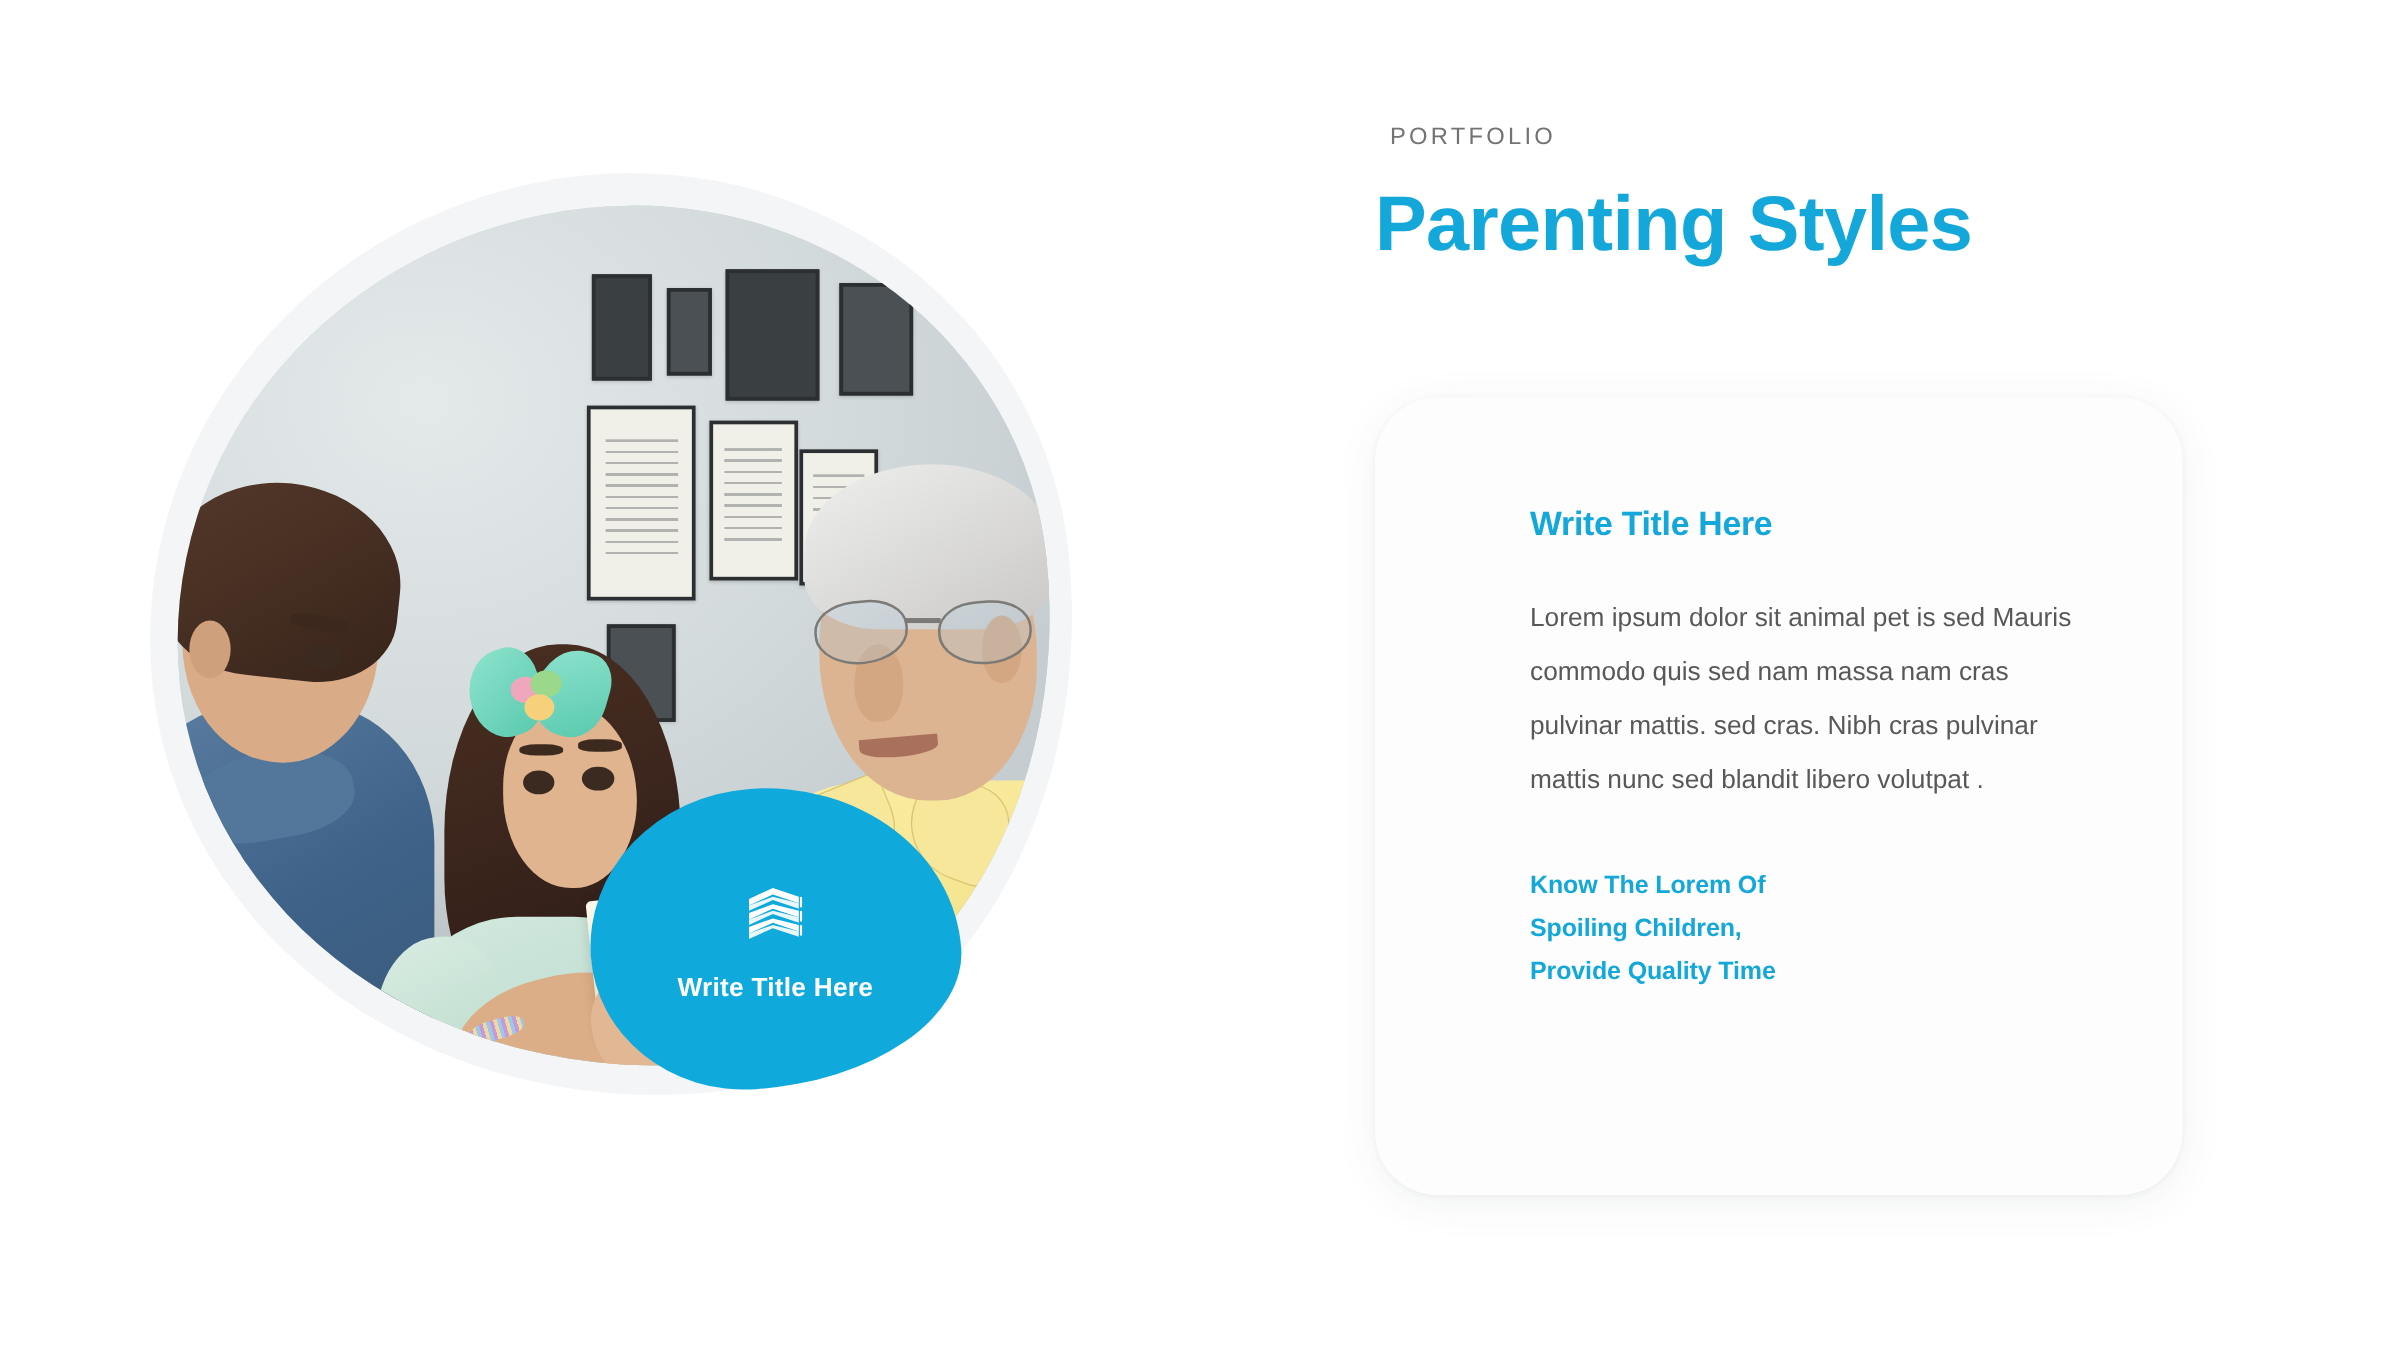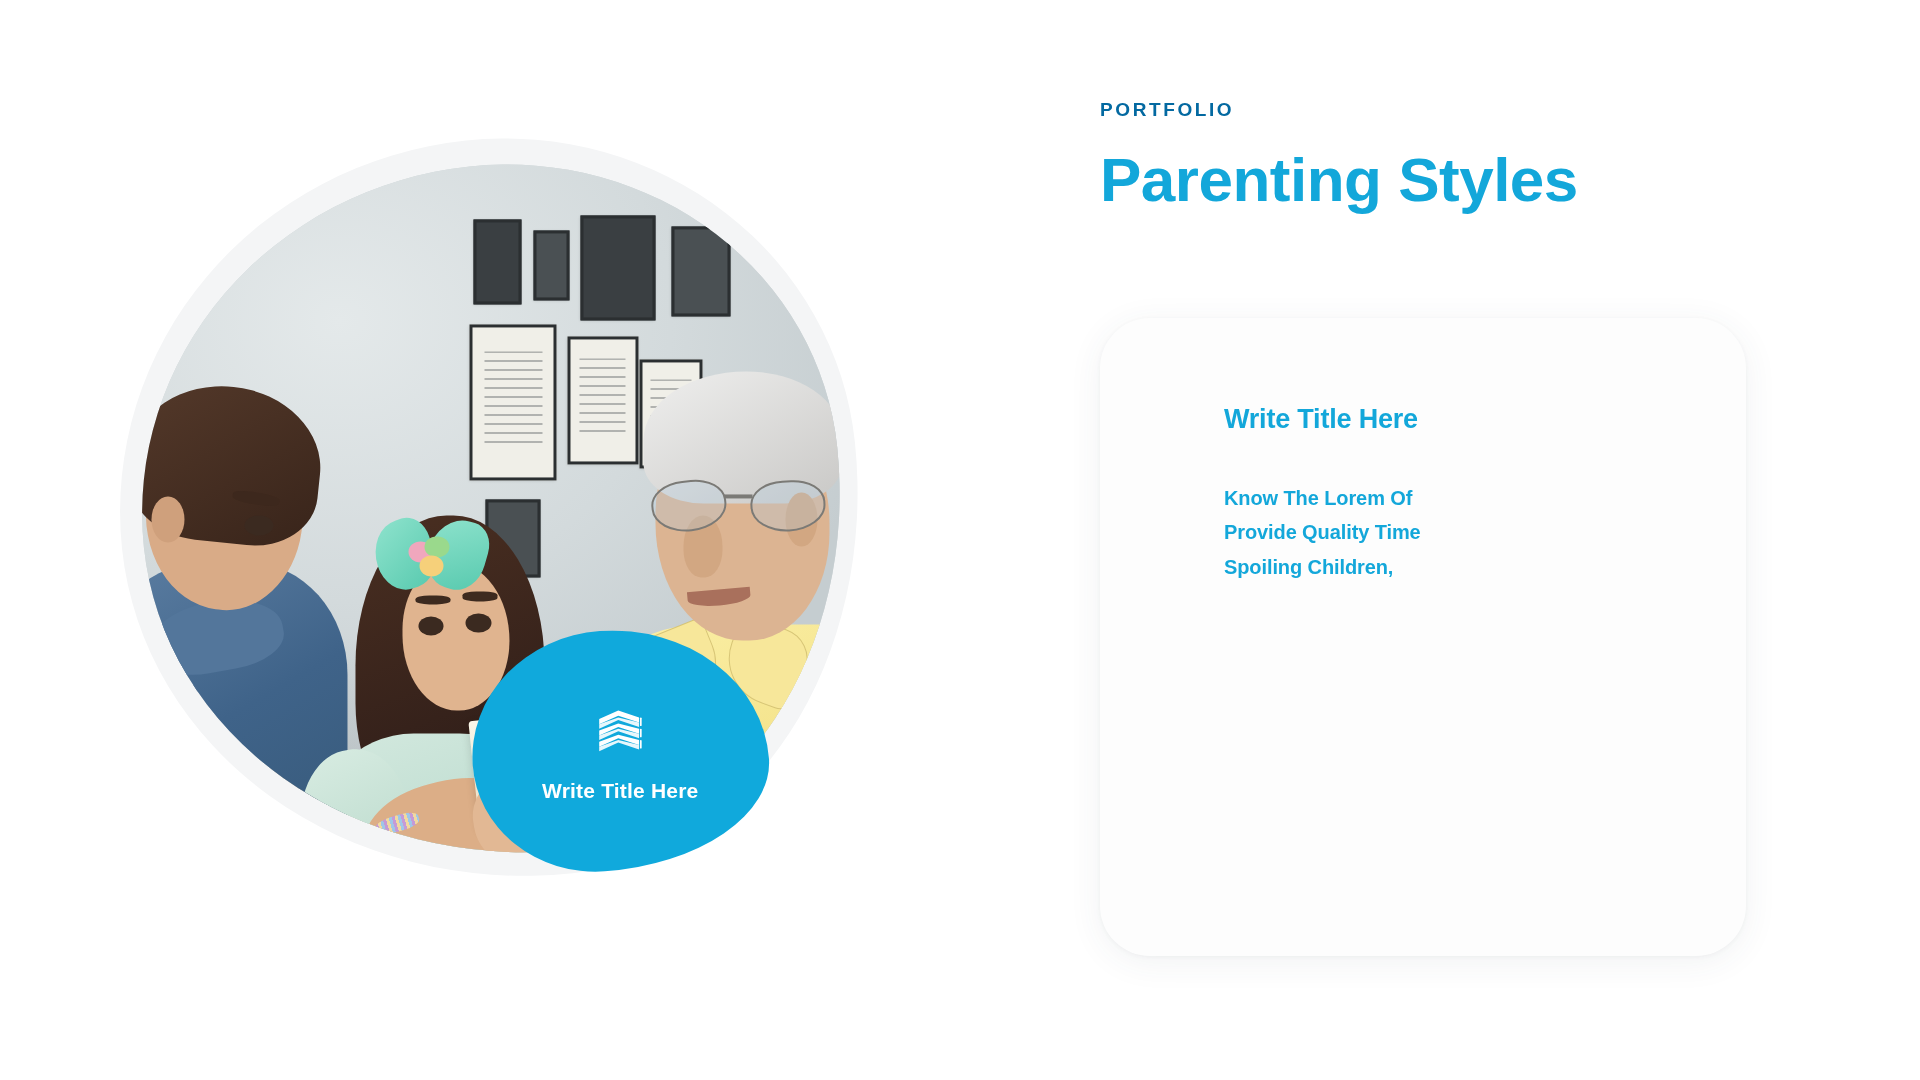--- a/index.html
+++ b/index.html
@@ -388,25 +388,26 @@
   }
 
   
   .right-col {
     position:absolute;
     left:1100px; top:100px;
     width:760px;
   }
 
   .eyebrow {
-    color:#0369a1;
+    color:#737373;
     font-size:19px;
-    font-weight:bold;
+    font-weight:normal;
     letter-spacing:2.6px;
     line-height:1;
+    margin-left:12px;
   }
 
   .headline {
     margin-top:28px;
     color:#13a7da;
     font-size:62px;
     font-weight:bold;
     letter-spacing:-.5px;
     line-height:1.05;
   }
@@ -551,21 +552,22 @@
   </div>
 
   <div class="right-col">
     <div class="eyebrow">PORTFOLIO</div>
     <h1 class="headline">Parenting Styles</h1>
   </div>
 
   <div class="info-card">
     <div class="card-body">
       <div class="card-title">Write Title Here</div>
+      <p class="card-paragraph">Lorem ipsum dolor sit animal pet is sed Mauris commodo quis sed nam massa nam cras pulvinar mattis. sed cras. Nibh cras pulvinar mattis nunc sed blandit libero volutpat .</p>
       <div class="key-points">
         <div>Know The Lorem Of</div>
+        <div>Spoiling Children,</div>
         <div>Provide Quality Time</div>
-        <div>Spoiling Children,</div>
       </div>
     </div>
   </div>
 
 </div>
 
 </body></html>

